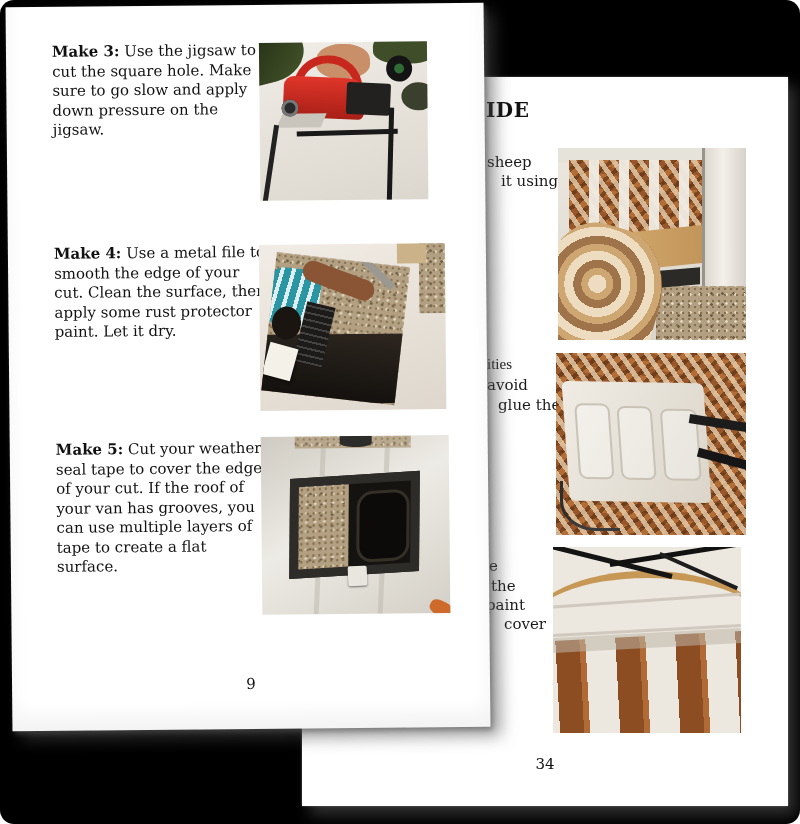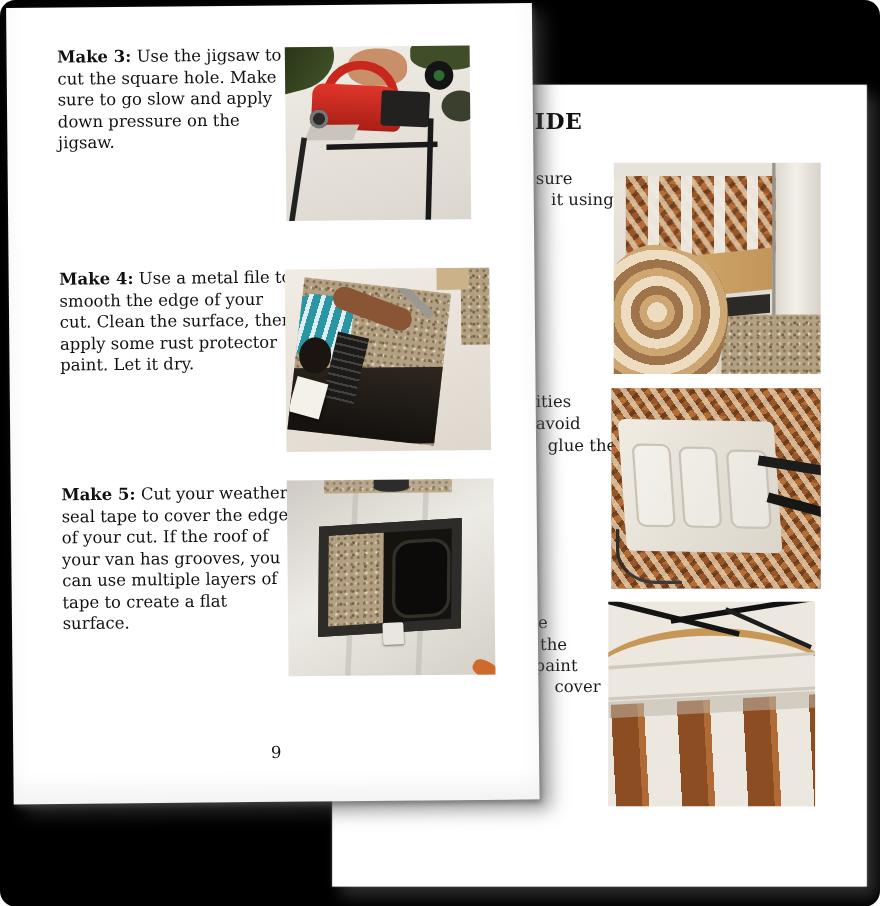--- a/index.html
+++ b/index.html
@@ -5,21 +5,21 @@
   html,body{margin:0;padding:0;background:#ffffff;}
   .stage{position:relative;width:800px;height:824px;background:#000;border-radius:14px;overflow:hidden;
          font-family:"DejaVu Serif","Liberation Serif",serif;}
   .page{position:absolute;background:#fff;}
   
   .back-page{left:302px;top:77px;width:486px;height:729px;
              box-shadow:8px 9px 14px rgba(130,130,130,.38), 0 0 2px rgba(160,160,160,.6);}
   .bp-title{position:absolute;left:184px;top:21px;font-weight:bold;font-size:20px;letter-spacing:.5px;color:#111;}
   .frag{position:absolute;font-size:15px;color:#1a1a1a;white-space:nowrap;}
   .f1a{left:185px;top:76px;}  .f1b{left:167px;top:95px;margin-left:32px;}
-  .f2a{left:185px;top:279px;} .f2b{left:185px;top:299px;} .f2c{left:196px;top:319px;}
+  .f2a{left:185px;top:279px;font-family:Liberation Serif, serif;} .f2b{left:185px;top:299px;} .f2c{left:196px;top:319px;}
   .f3a{left:187px;top:480px;} .f3b{left:189px;top:500px;} .f3c{left:184px;top:519px;} .f3d{left:202px;top:538px;}
   
   .front-page{left:9px;top:5px;width:478px;height:724px;transform:rotate(-0.55deg);
               box-shadow:10px 9px 16px rgba(75,75,75,.55), 2px 3px 5px rgba(90,90,90,.5),
                          inset 0 -14px 20px rgba(0,0,0,.05);}
   .step{position:absolute;left:46px;width:212px;font-size:15px;line-height:19.5px;color:#111;}
   .step .b{font-weight:bold;}
   .s3{top:36px;} .s4{top:238px;} .s5{top:434px;}
   .pagenum{position:absolute;left:0;right:0;text-align:center;font-size:15px;color:#111;}
   .pn-front{top:670px;} .pn-back{top:678px;}
@@ -111,21 +111,21 @@
   .c-shade{left:0;top:46%;width:100%;height:8%;background:rgba(190,182,168,.55);transform:rotate(-3deg);}
 </style>
 </head>
 <body>
 
 <div class="stage">
 
   <div class="page back-page">
     <div class="bp-title">IDE</div>
 
-    <span class="frag f1a">sure</span>
+    <span class="frag f1a">sheep</span>
     <span class="frag f1b">it using</span>
     <span class="frag f2a">ities</span>
     <span class="frag f2b">avoid</span>
     <span class="frag f2c">glue the</span>
     <span class="frag f3a">e</span>
     <span class="frag f3b">the</span>
     <span class="frag f3c">paint</span>
     <span class="frag f3d">cover</span>
 
     <div class="photo bimg1">
@@ -155,20 +155,21 @@
       <div class="ph c-arc"></div>
       <div class="ph c-rib1"></div>
       <div class="ph c-rib2"></div>
       <div class="ph c-cable1"></div>
       <div class="ph c-cable2"></div>
       <div class="ph c-cable3"></div>
       <div class="ph c-wool"></div>
       <div class="ph c-shade"></div>
     </div>
 
+    <div class="pagenum pn-back">34</div>
   </div>
 
   <div class="page front-page">
 
     <div class="step s3">
       <span class="b">Make 3:</span>
       <span>Use the jigsaw to cut the square hole. Make sure to go slow and apply down pressure on the jigsaw.</span>
     </div>
 
     <div class="photo roofwhite fimg1">

